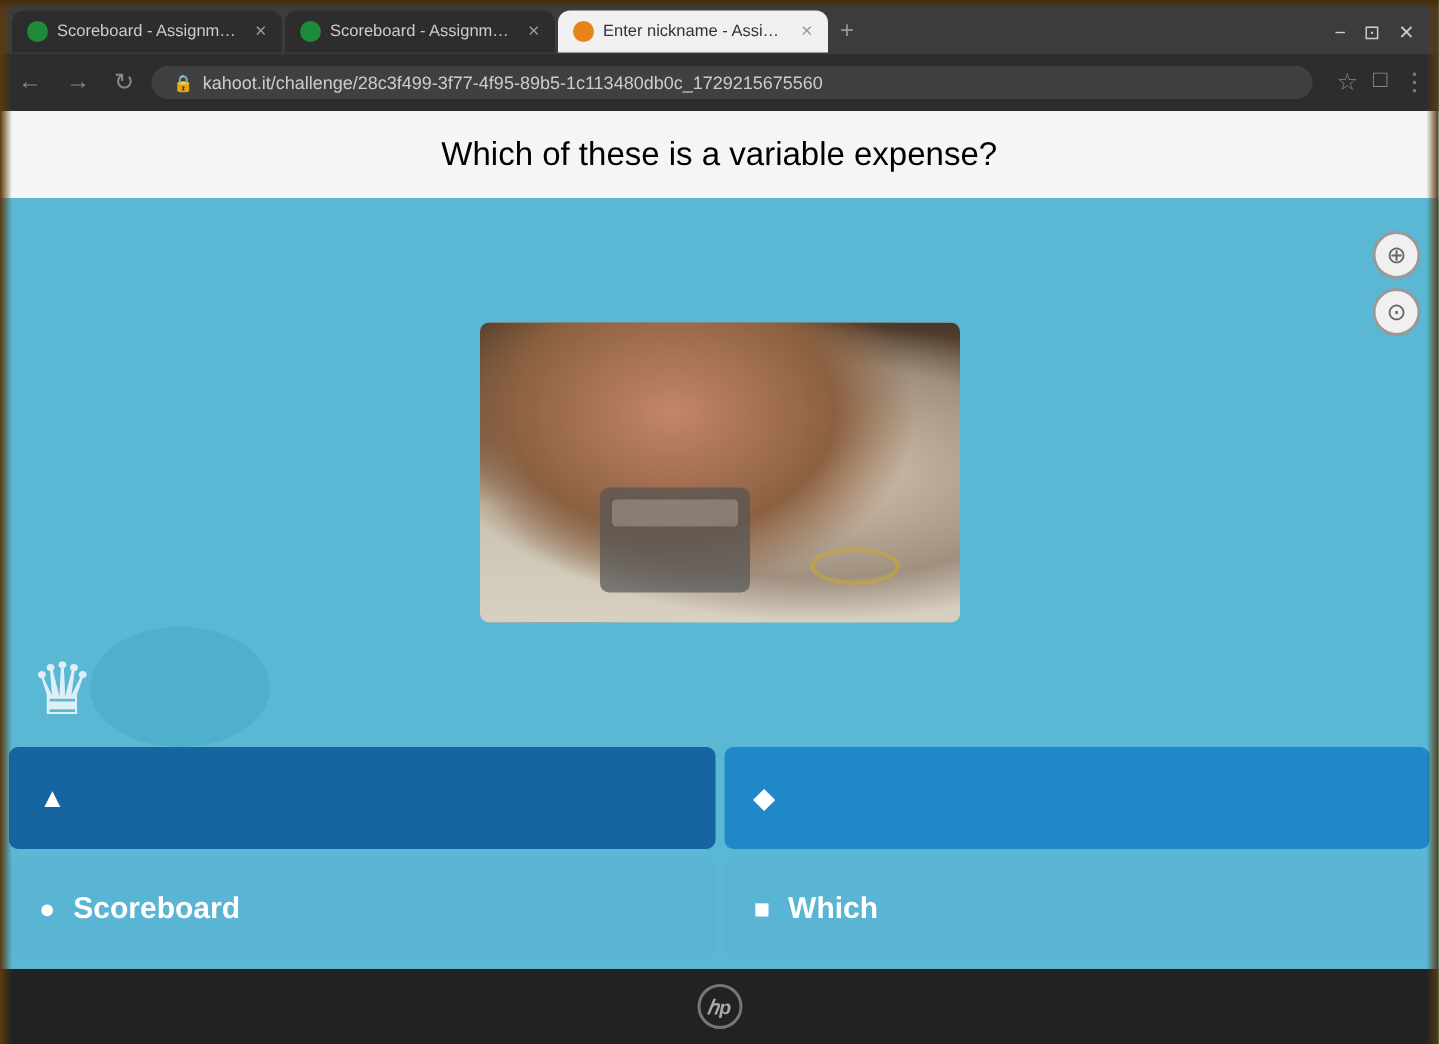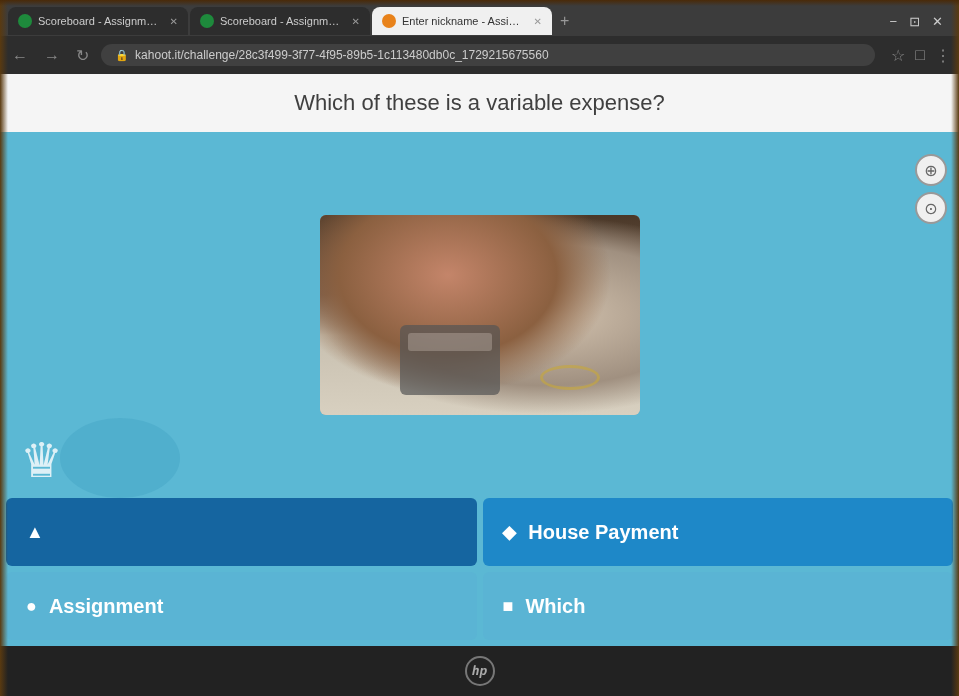--- a/index.html
+++ b/index.html
@@ -179,21 +179,21 @@
     
     .question-area {
       width: 100%;
       background: #f5f5f5;
       text-align: center;
       padding: 16px 20px;
     }
 
     .question-text {
       font-size: 22px;
-      color: #404040;
+      color: #000000;
       font-weight: 400;
     }
 
     
     .image-area {
       flex: 1;
       display: flex;
       align-items: center;
       justify-content: center;
       position: relative;
@@ -325,21 +325,20 @@
     .taskbar {
       position: absolute;
       bottom: 0;
       left: 0;
       right: 0;
       height: 50px;
       background: #222;
       display: flex;
       align-items: center;
       justify-content: center;
-      font-family: Liberation Mono, monospace;
     }
 
     .hp-logo {
       width: 30px;
       height: 30px;
       border: 2px solid #777;
       border-radius: 50%;
       display: flex;
       align-items: center;
       justify-content: center;
@@ -450,25 +449,24 @@
       </div>
     </div>
   </div>
 
   <div class="answers-grid">
     <button class="answer-btn blue-dark">
       <span class="answer-icon">▲</span>
     </button>
     <button class="answer-btn blue-medium">
       <span class="answer-icon">◆</span>
-      <span>House Payment</span>
     </button>
     <button class="answer-btn blue-light">
       <span class="answer-icon">●</span>
-      <span>Assignment</span>
+      <span>Scoreboard</span>
     </button>
     <button class="answer-btn blue-light">
       <span class="answer-icon">■</span>
       <span>Which</span>
     </button>
   </div>
 </div>
 
 <div class="taskbar">
   <div class="hp-logo">

